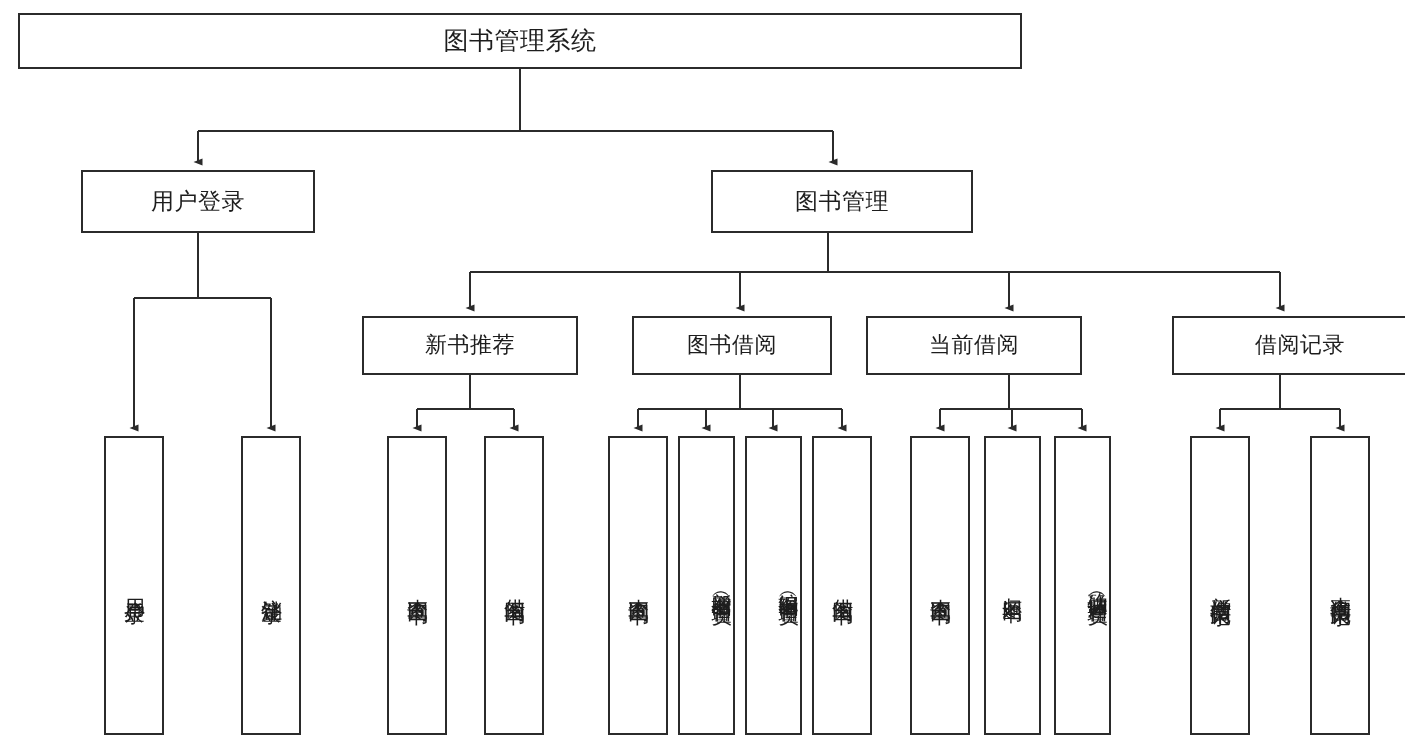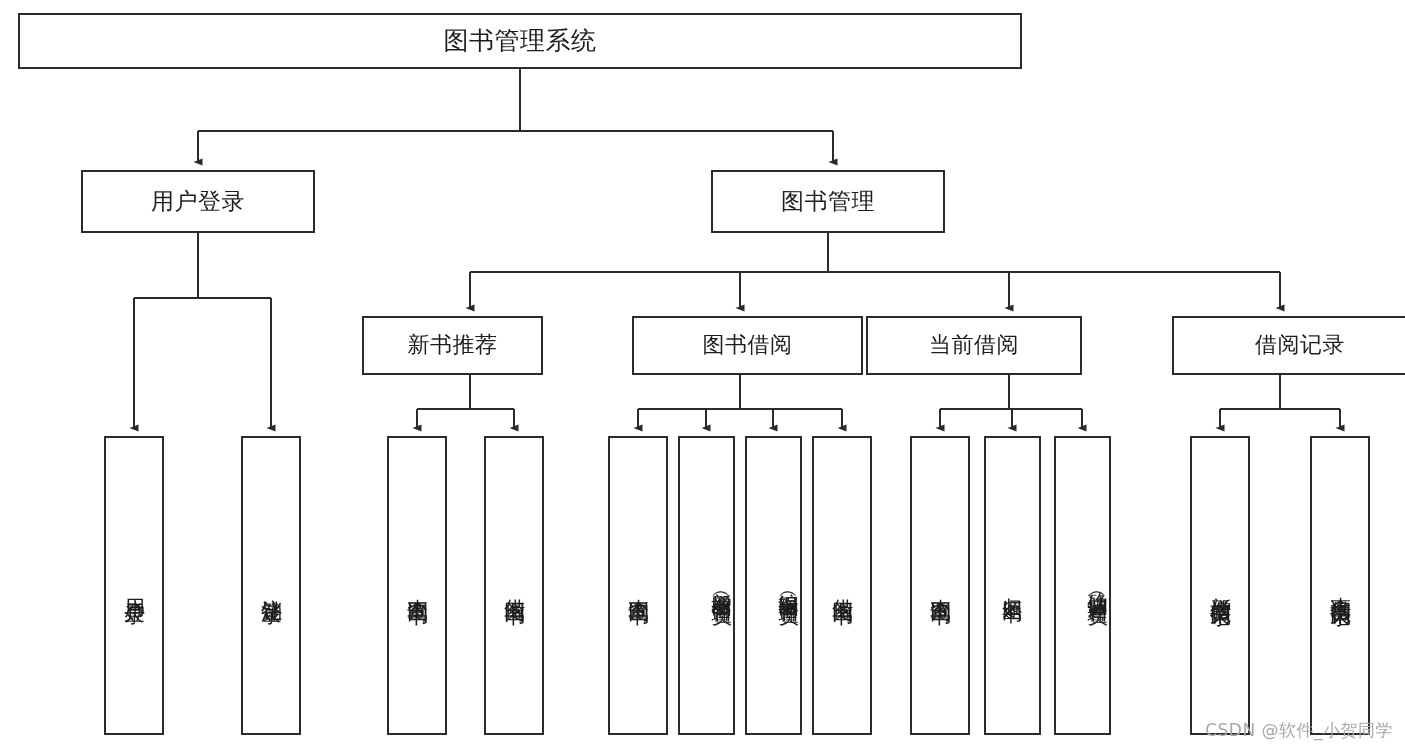--- a/index.html
+++ b/index.html
@@ -120,28 +120,28 @@
     </g>
   </svg>
 
   <div class="node horiz lvl0" style="left:18px; top:13px; width:1004px; height:56px;">
     <span class="label">图书管理系统</span>
   </div>
 
   <div class="node horiz lvl1" style="left:81px; top:170px; width:234px; height:63px;">
     <span class="label">用户登录</span>
   </div>
-  <div class="node horiz lvl1" style="left:711px; top:170px; width:234px; height:63px;">
+  <div class="node horiz lvl1" style="left:711px; top:170px; width:262px; height:63px;">
     <span class="label">图书管理</span>
   </div>
 
-  <div class="node horiz lvl2" style="left:362px; top:316px; width:181px; height:59px;">
+  <div class="node horiz lvl2" style="left:362px; top:316px; width:216px; height:59px;">
     <span class="label">新书推荐</span>
   </div>
-  <div class="node horiz lvl2" style="left:632px; top:316px; width:231px; height:59px;">
+  <div class="node horiz lvl2" style="left:632px; top:316px; width:200px; height:59px;">
     <span class="label">图书借阅</span>
   </div>
   <div class="node horiz lvl2" style="left:866px; top:316px; width:216px; height:59px;">
     <span class="label">当前借阅</span>
   </div>
   <div class="node horiz lvl2" style="left:1172px; top:316px; width:256px; height:59px;">
     <span class="label">借阅记录</span>
   </div>
 
   <div class="node vert leaf" style="left:104px; top:436px; width:60px; height:299px;">
@@ -181,15 +181,14 @@
     <span class="label">确认归还（管理员）</span>
   </div>
 
   <div class="node vert leaf" style="left:1190px; top:436px; width:60px; height:299px;">
     <span class="label">新增借阅记录</span>
   </div>
   <div class="node vert leaf" style="left:1310px; top:436px; width:60px; height:299px;">
     <span class="label">查询借阅记录</span>
   </div>
 
-  <div class="watermark">CSDN @软件_小贺同学</div>
 
 </div>
 
 </body></html>

